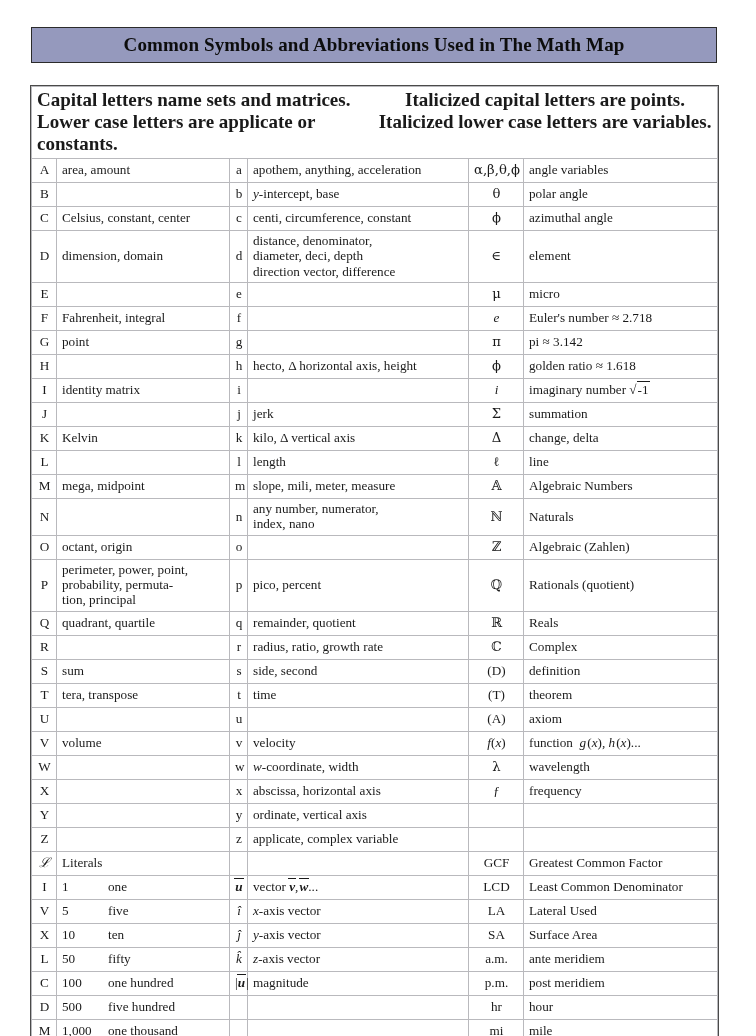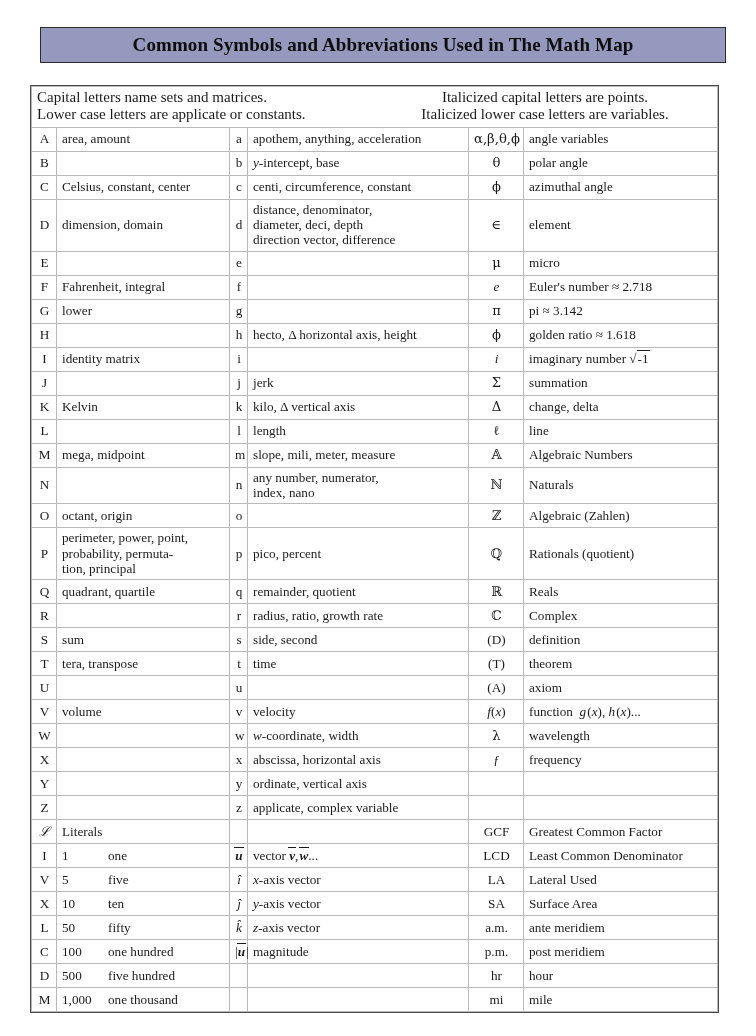--- a/index.html
+++ b/index.html
@@ -17,21 +17,21 @@
   .page {
     position: relative;
     width: 756px;
     height: 1036px;
     box-sizing: border-box;
   }
 
   
   .banner {
     position: absolute;
-    left: 40px;
+    left: 31px;
     top: 27px;
     width: 686px;
     height: 36px;
     background: #9599bd;
     border: 1px solid #2b2b2b;
     box-sizing: border-box;
     display: flex;
     align-items: center;
     justify-content: center;
   }
@@ -85,21 +85,22 @@
     padding-right: 2px;
     white-space: nowrap;
     font-style: italic;
   }
   td.desc { text-align: left; }
   td.multi { line-height: 1.12; }
 
   .legend td {
     padding: 4px 6px 5px 6px;
     line-height: 1.38;
-    font-size: 15px;
+    font-size: 19px;
+    font-weight: bold;
   }
   .legend-row {
     display: flex;
   }
   .legend-left { width: 340px; flex: 0 0 340px; }
   .legend-right { flex: 1; text-align: center; }
 
   .it { font-style: italic; }
   .gk { font-family: "DejaVu Serif", serif; }
   .sec-head { font-size: 13.8px; }
@@ -197,21 +198,21 @@
         <tr>
           <td class="key">F</td>
           <td class="desc">Fahrenheit, integral</td>
           <td class="key">f</td>
           <td class="desc"></td>
           <td class="sym-key" style="font-style: normal;"><span class="it">e</span></td>
           <td class="desc">Euler's number ≈ 2.718</td>
         </tr>
         <tr>
           <td class="key">G</td>
-          <td class="desc">lower</td>
+          <td class="desc">point</td>
           <td class="key">g</td>
           <td class="desc"></td>
           <td class="sym-key" style="font-style: normal;"><span class="gk">π</span></td>
           <td class="desc">pi ≈ 3.142</td>
         </tr>
         <tr>
           <td class="key">H</td>
           <td class="desc"></td>
           <td class="key">h</td>
           <td class="desc">hecto, Δ horizontal axis, height</td>

